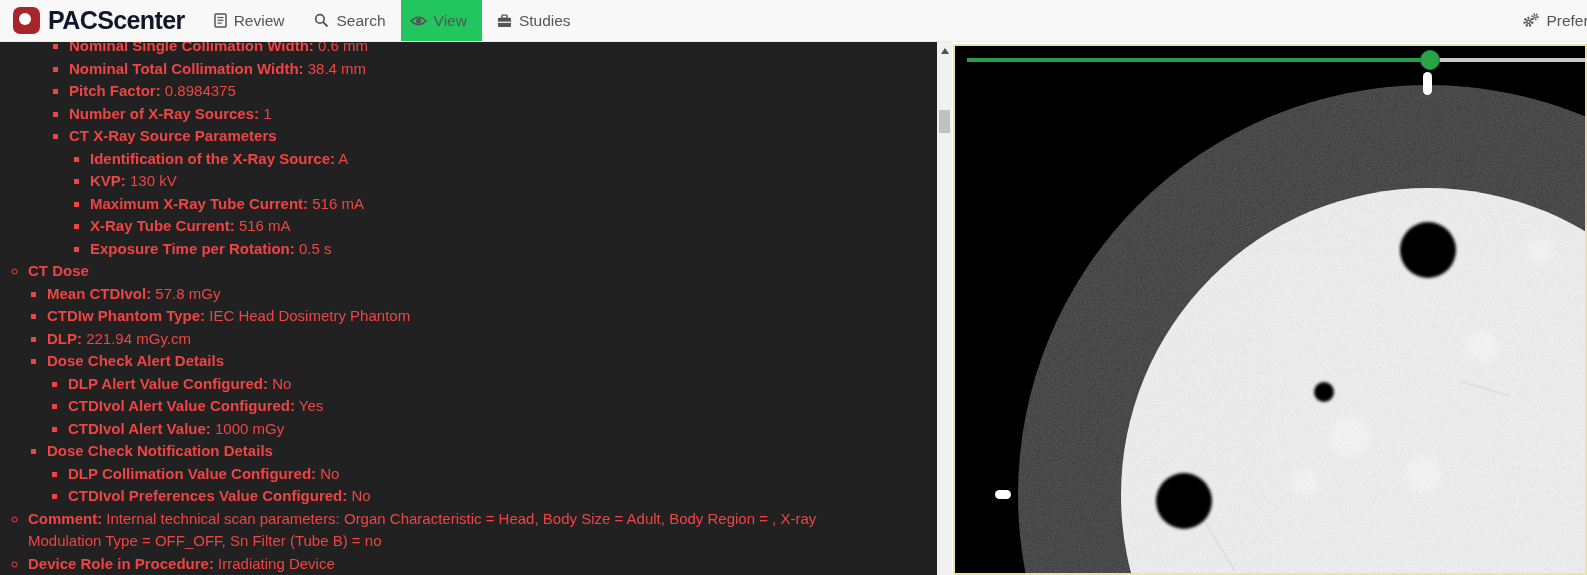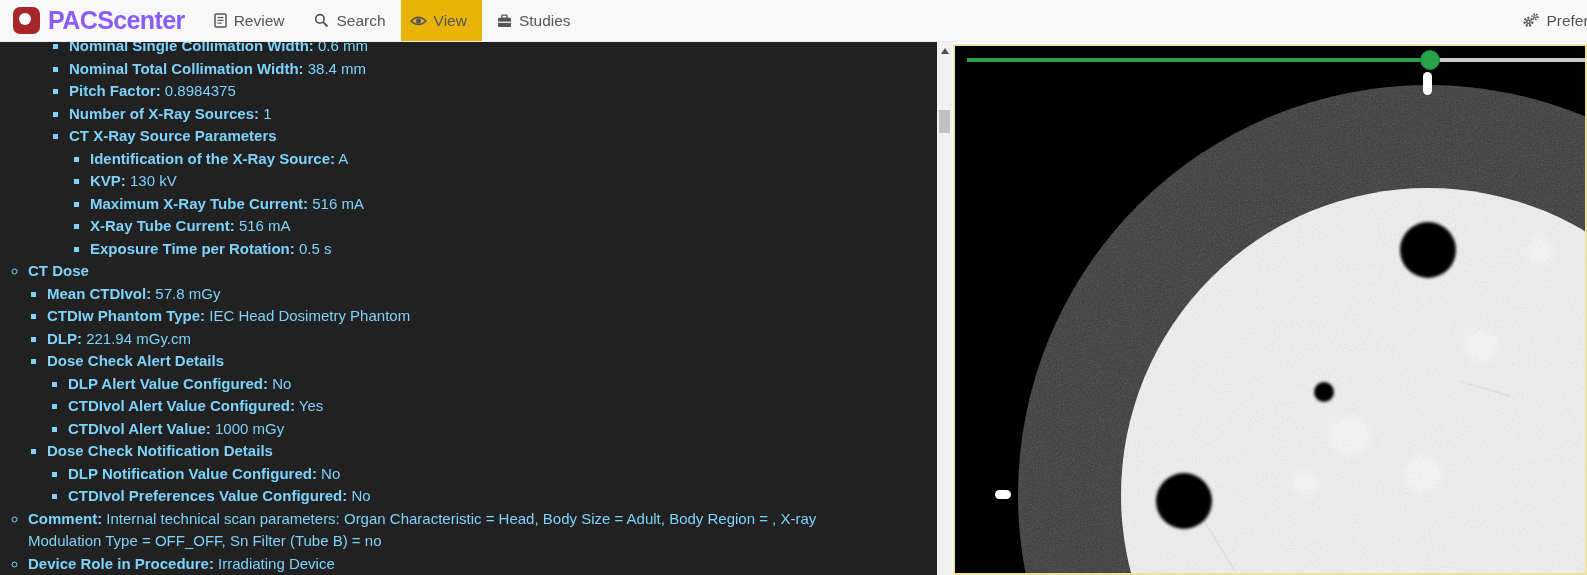--- a/index.html
+++ b/index.html
@@ -7,34 +7,34 @@
               font-family:"Liberation Sans", sans-serif; background:#fff; }
 
   
   .nav { position:absolute; left:0; top:0; width:1587px; height:42px; background:#f8f8f8;
          display:flex; align-items:stretch; justify-content:space-between; overflow:hidden;
          border-bottom:1px solid #ececec; }
   .nav-left, .nav-right { display:flex; align-items:stretch; }
   .logo { display:flex; align-items:center; padding:0 14px 0 13px; }
   .logo-mark { width:27px; height:27px; background:#A6262B; border-radius:7px; position:relative; }
   .logo-dot { position:absolute; left:6px; top:6px; width:12px; height:12px; background:#fff; border-radius:50%; }
-  .logo-text { margin-left:8px; font-size:25px; font-weight:800; letter-spacing:-0.6px; color:#8b5cf6; }
+  .logo-text { margin-left:8px; font-size:25px; font-weight:800; letter-spacing:-0.6px; color:#0f172a; }
   .nav-item { display:flex; align-items:center; gap:7px; padding:0 15px; color:#555;
               font-size:15.5px; cursor:pointer; white-space:nowrap; }
-  .nav-item.active { background:#eab308;padding-left:9px; }
+  .nav-item.active { background:#22c55e;padding-left:9px; }
   .nav-item .ic { display:flex; align-items:center; }
   .caret { width:0; height:0; border-left:4.5px solid transparent; border-right:4.5px solid transparent;
            border-top:5px solid #555; margin-left:2px; }
   .nav-left .nav-item:first-of-type { margin-left:18px; }
   .nav-right { margin-right:-58px; }
 
   
   .meta-panel { position:absolute; left:0; top:42px; width:937px; height:533px;
                 background:#212121; overflow:hidden; }
-  .meta-content { margin-top:-7px; color:#7dd3fc; font-size:15px; line-height:22.5px; padding-right:46px; }
+  .meta-content { margin-top:-7px; color:#ef4444; font-size:15px; line-height:22.5px; padding-right:46px; }
   .meta-content ul { margin:0; }
   .meta-content b { font-weight:bold; }
   ul.ci-root  { list-style-type:circle; padding-left:28px; }
   ul.sq-root  { list-style-type:square; padding-left:69px; }
   ul.sq-nest  { list-style-type:square; padding-left:21px; }
   ul.sq-nest2 { list-style-type:square; padding-left:19px; }
 
   
   .scrollbar { position:absolute; left:937px; top:42px; width:15px; height:533px; background:#f1f1f1; }
   .sb-up { position:absolute; left:0; top:0; width:15px; height:17px; display:flex; align-items:center; justify-content:center; }
@@ -140,21 +140,21 @@
         <li><b>CT Dose</b><ul class="sq-nest2">
             <li><b>Mean CTDIvol:</b> 57.8 mGy</li>
             <li><b>CTDIw Phantom Type:</b> IEC Head Dosimetry Phantom</li>
             <li><b>DLP:</b> 221.94 mGy.cm</li>
             <li><b>Dose Check Alert Details</b><ul class="sq-nest">
                 <li><b>DLP Alert Value Configured:</b> No</li>
                 <li><b>CTDIvol Alert Value Configured:</b> Yes</li>
                 <li><b>CTDIvol Alert Value:</b> 1000 mGy</li>
               </ul></li>
             <li><b>Dose Check Notification Details</b><ul class="sq-nest">
-                <li><b>DLP Notification Value Configured:</b> No</li>
+                <li><b>DLP Collimation Value Configured:</b> No</li>
                 <li><b>CTDIvol Preferences Value Configured:</b> No</li>
               </ul></li>
           </ul></li>
         <li><b>Comment:</b> Internal technical scan parameters: Organ Characteristic = Head, Body Size = Adult, Body Region = , X-ray Modulation Type = OFF_OFF, Sn Filter (Tube B) = no</li>
         <li><b>Device Role in Procedure:</b> Irradiating Device</li>
       </ul>
     </div>
 </div>
 
 <div class="scrollbar">

